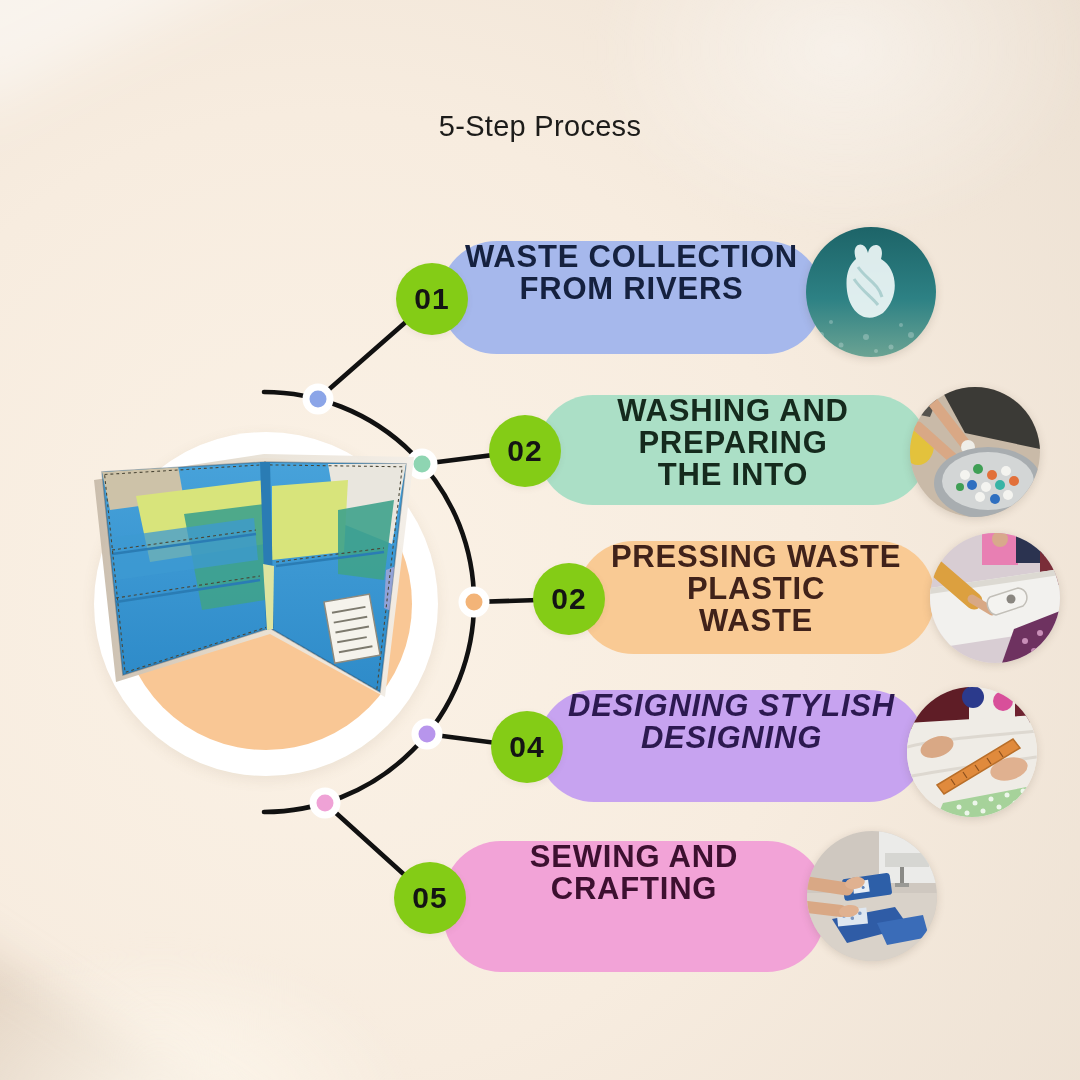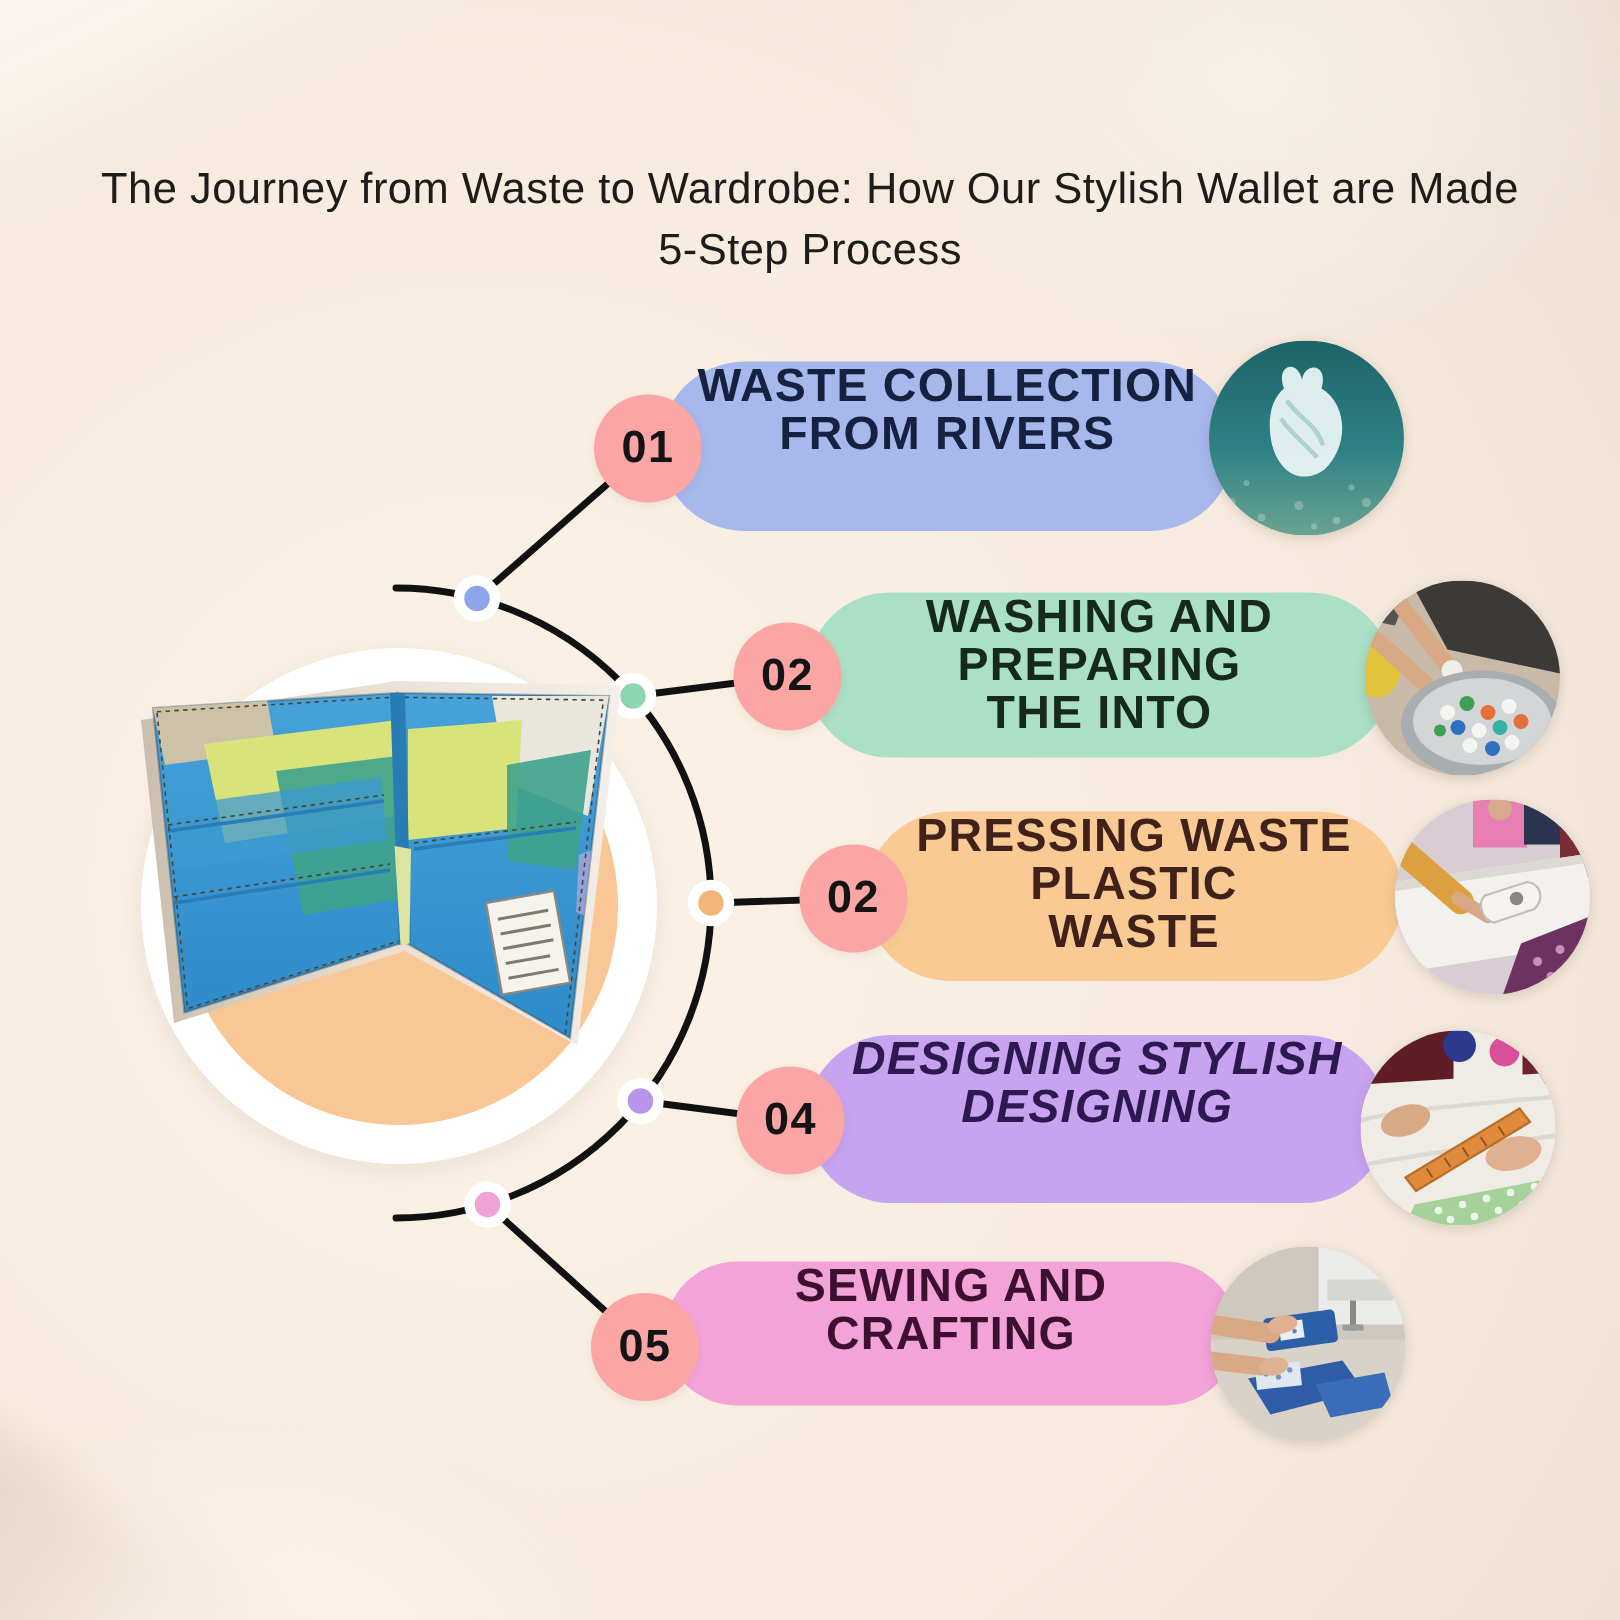--- a/index.html
+++ b/index.html
@@ -27,34 +27,34 @@
   .hub-inner{position:absolute;left:26px;top:26px;width:292px;height:292px;border-radius:50%;background:#f9c795;}
   .wallet-svg{position:absolute;left:-8px;top:20px;}
 
   .step{position:absolute;}
   .pill{
     position:absolute;border-radius:58px;display:flex;flex-direction:column;justify-content:flex-start;align-items:center;
     text-align:center;font-weight:700;font-size:31px;line-height:32px;letter-spacing:0.8px;
   }
   .pill-line:empty{display:none;}
   .numcircle{
-    position:absolute;width:72px;height:72px;border-radius:50%;background:#fca5a5;
+    position:absolute;width:72px;height:72px;border-radius:50%;background:#84cc16;
     display:flex;align-items:center;justify-content:center;
     color:#141414;font-size:30px;font-weight:600;letter-spacing:1px;
     box-shadow:0 2px 6px rgba(100,80,60,0.08);
   }
   .photo{position:absolute;width:130px;height:130px;border-radius:50%;overflow:hidden;box-shadow:0 2px 8px rgba(90,70,55,0.18);}
   .photo svg{display:block;}
 
   
   .pill-1{left:440px;top:241px;width:383px;height:113px;}
   .pill-2{left:538px;top:395px;width:390px;height:110px;}
   .pill-3{left:577px;top:541px;width:358px;height:113px;}
   .pill-4{left:538px;top:690px;width:387px;height:112px;}
-  .pill-5{left:443px;top:841px;width:382px;height:96px;}
+  .pill-5{left:443px;top:841px;width:382px;height:131px;}
   .num-1{left:396px;top:263px;}
   .num-2{left:489px;top:415px;}
   .num-3{left:533px;top:563px;}
   .num-4{left:491px;top:711px;}
   .num-5{left:394px;top:862px;}
   .photo-1{left:806px;top:227px;}
   .photo-2{left:910px;top:387px;}
   .photo-3{left:930px;top:533px;}
   .photo-4{left:907px;top:687px;}
   .photo-5{left:807px;top:831px;}
@@ -64,21 +64,20 @@
 
 <div class="canvas">
 
   <div class="decor decor-base"></div>
   <div class="decor decor-streak-top"></div>
   <div class="decor decor-glow-topright"></div>
   <div class="decor decor-shadow-bl"></div>
   <div class="decor decor-glow-bottom"></div>
 
   <div class="title">
-    <div>The Journey from Waste to Wardrobe: How Our Stylish Wallet are Made</div>
     <div>5-Step Process</div>
   </div>
 
   <svg class="connectors" width="1080" height="1080" viewBox="0 0 1080 1080">
     <path d="M 264 392 A 210 210 0 0 1 264 812" fill="none" stroke="#111111" stroke-width="4.6" stroke-linecap="round"></path>
     <line x1="318" y1="399" x2="432" y2="299" stroke="#111111" stroke-width="4.6" stroke-linecap="round"></line>
     <line x1="422" y1="464" x2="525" y2="451" stroke="#111111" stroke-width="4.6" stroke-linecap="round"></line>
     <line x1="474" y1="602" x2="569" y2="599" stroke="#111111" stroke-width="4.6" stroke-linecap="round"></line>
     <line x1="427" y1="734" x2="527" y2="747" stroke="#111111" stroke-width="4.6" stroke-linecap="round"></line>
     <line x1="325" y1="803" x2="430" y2="898" stroke="#111111" stroke-width="4.6" stroke-linecap="round"></line>

